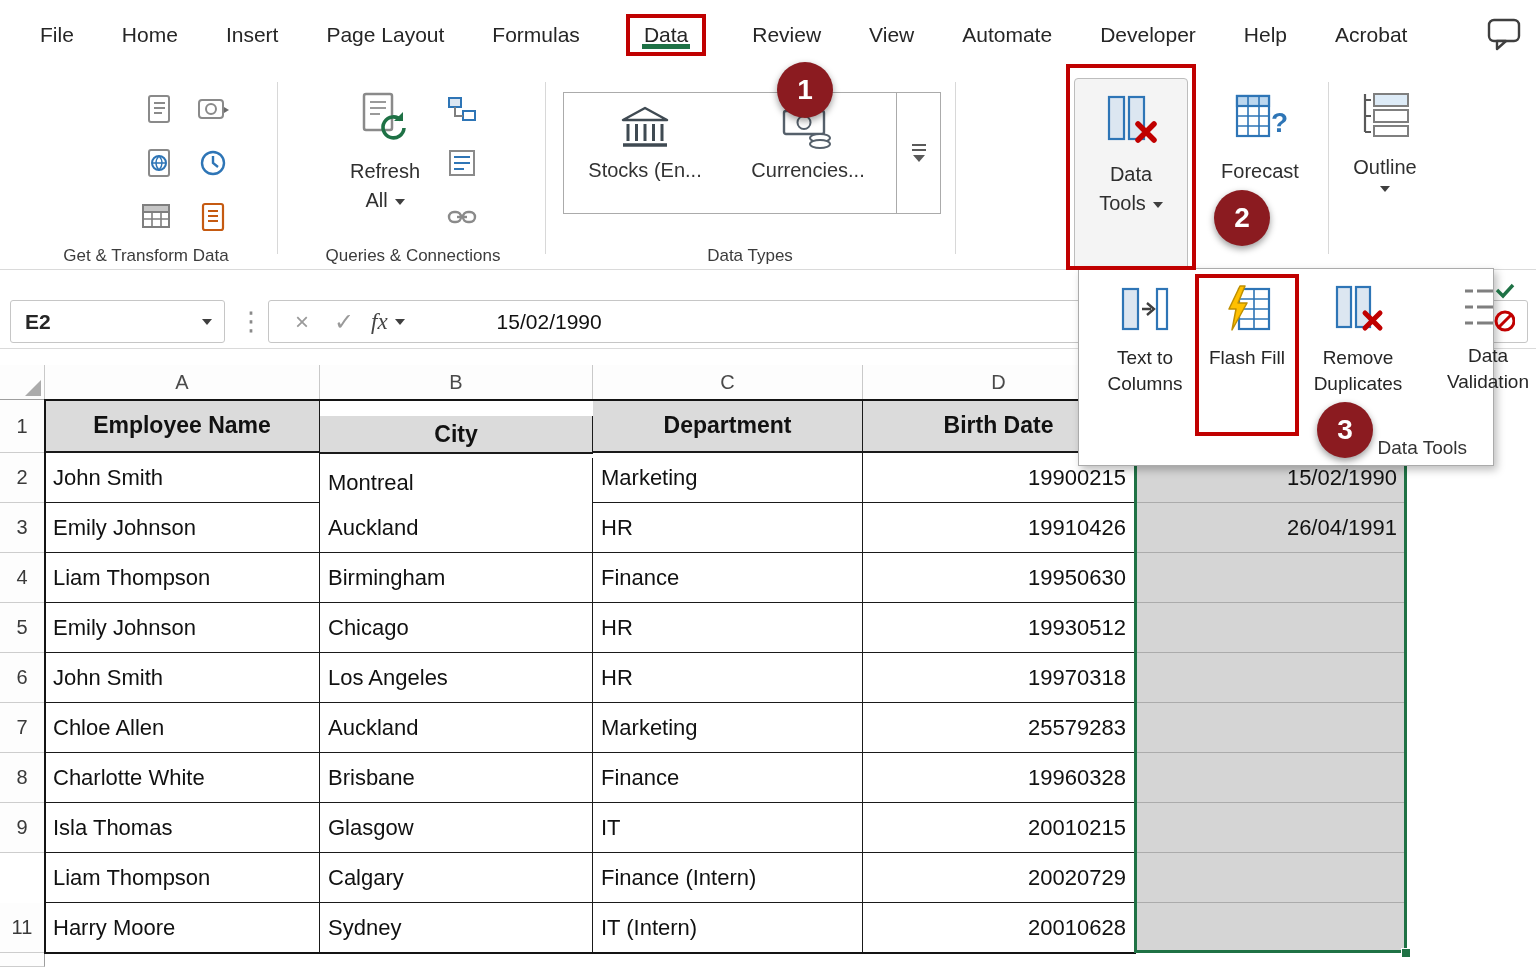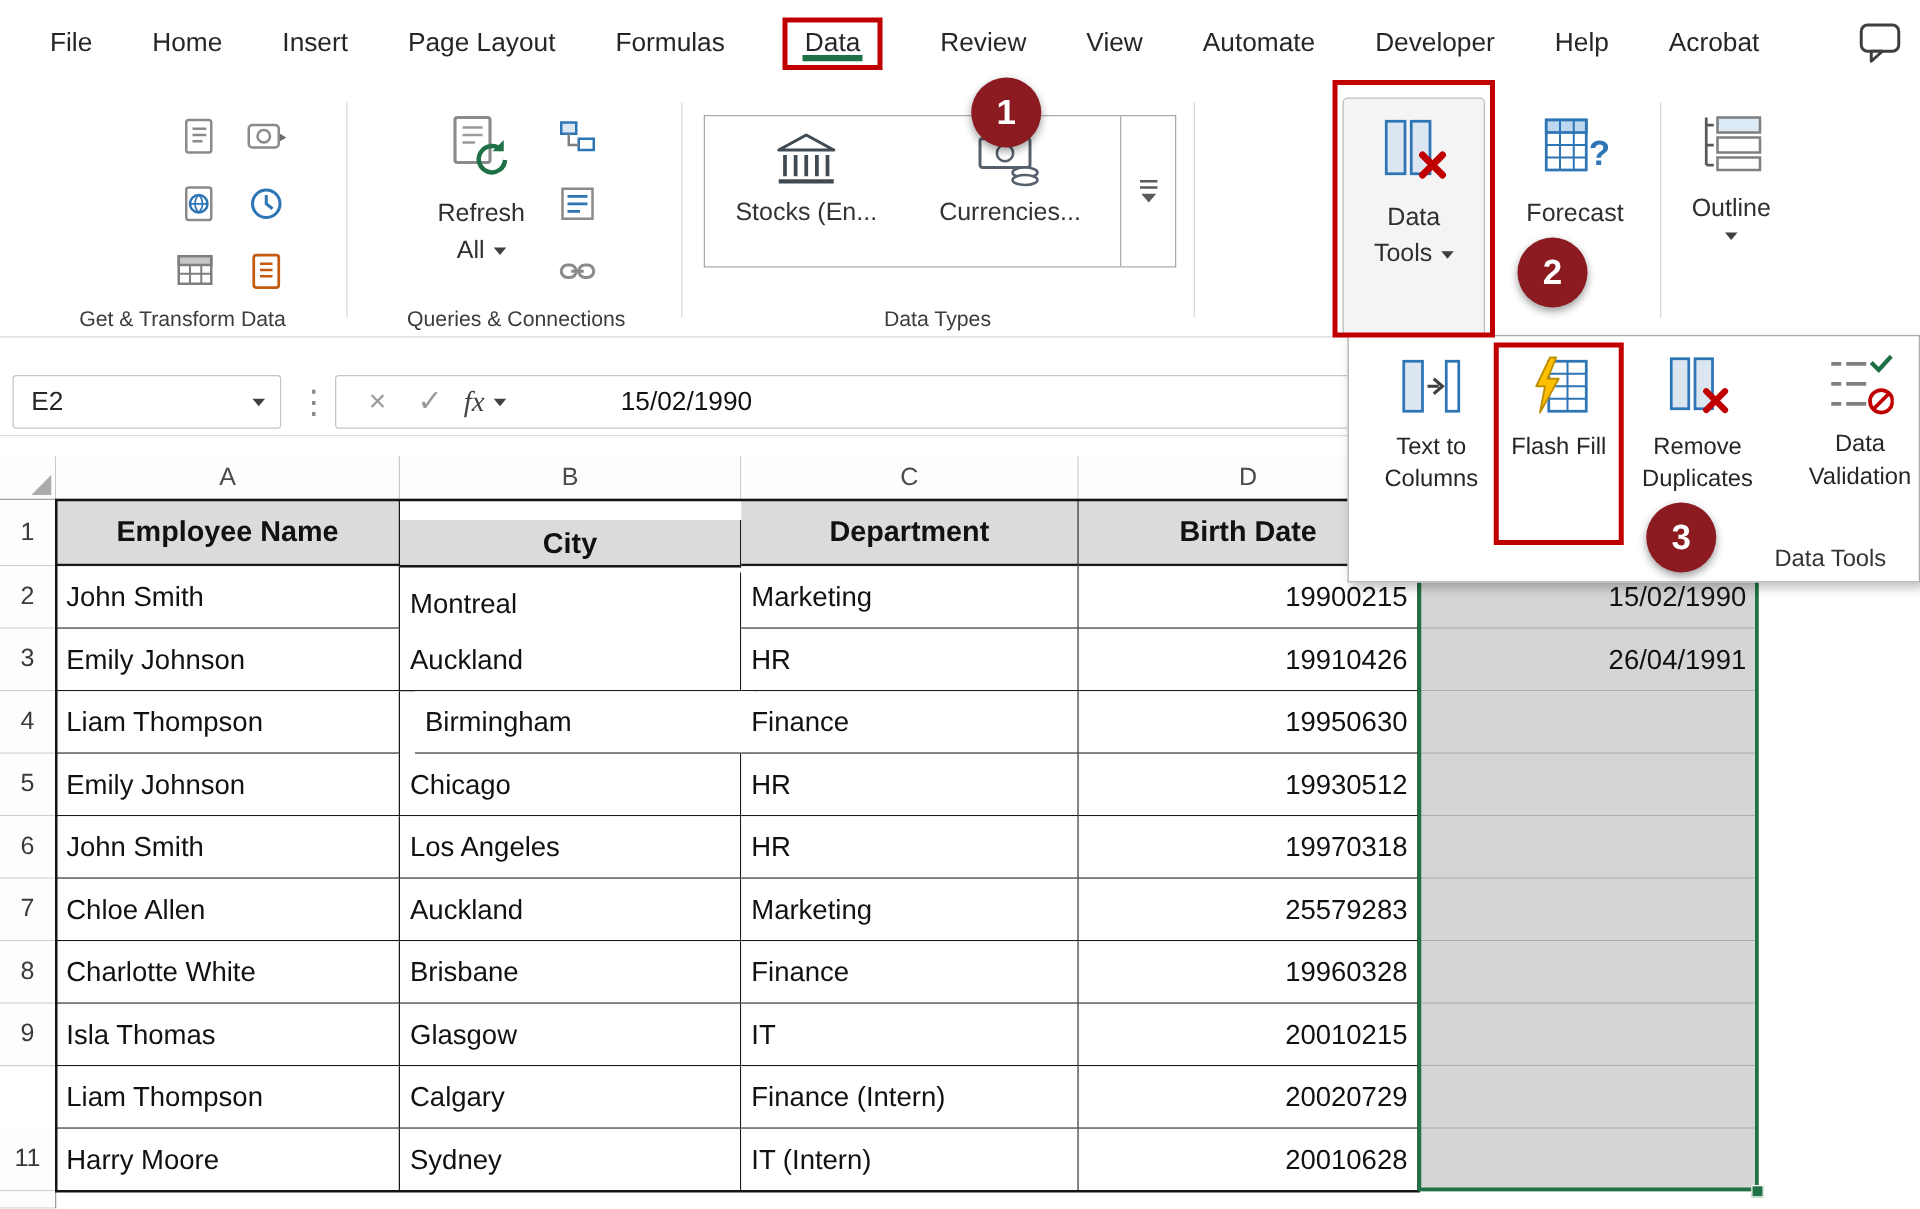--- a/index.html
+++ b/index.html
@@ -38,30 +38,30 @@
     border-left:1px solid #ababab; display:flex; align-items:center; justify-content:center; cursor:pointer; }
   .dt-ribbon-btn { position:absolute; left:1074px; top:8px; width:114px; height:192px;
     background:#f4f4f4; border:1px solid #bdbdbd; border-radius:4px;
     display:flex; flex-direction:column; align-items:center; padding-top:14px; cursor:pointer; }
   .redbox { position:absolute; border:4px solid #C00000; pointer-events:none; z-index:35; }
   .step-circle { position:absolute; width:56px; height:56px; border-radius:50%;
     background:#8B1B20; color:#fff; font-size:28px; font-weight:bold;
     display:flex; align-items:center; justify-content:center;
     box-shadow:0 3px 7px rgba(0,0,0,.4); z-index:40; }
   
-  .dt-panel { position:absolute; left:1078px; top:268px; width:458px; height:198px;
+  .dt-panel { position:absolute; left:1078px; top:268px; width:416px; height:198px;
     background:#fff; border:1px solid #ababab; box-shadow:3px 4px 8px rgba(0,0,0,.25); z-index:30; }
   .dt-item { position:absolute; top:14px; display:flex; flex-direction:column; align-items:center;
     text-align:center; cursor:pointer; }
   .dt-item .dt-label { margin-top:10px; font-size:19px; color:#262626; line-height:1.35; }
   .dt-group-label { position:absolute; right:26px; bottom:6px; font-size:19px; color:#333; }
   
   .namebox { position:absolute; left:10px; top:300px; width:215px; height:43px;
     border:1px solid #c6c6c6; border-radius:3px; display:flex; align-items:center;
-    padding:0 12px 0 14px; font-size:21px; z-index:5; cursor:pointer; }
+    padding:0 12px 0 14px; font-size:21px; z-index:5; cursor:pointer;font-weight:bold; }
   .namebox .nb-val { flex:1; }
   .fb-dots { position:absolute; left:238px; top:306px; font-size:26px; color:#8a8a8a; z-index:5; cursor:pointer; }
   .fb-box { position:absolute; left:268px; top:300px; width:1260px; height:43px;
     border:1px solid #c6c6c6; border-radius:3px; display:flex; align-items:center;
     padding-left:12px; z-index:5; background:#fff; }
   .fb-btn { width:42px; text-align:center; font-size:24px; color:#9a9a9a; cursor:pointer; }
   .fb-fx { font-family:"Liberation Serif", serif; font-style:italic; font-size:23px;
     color:#444; margin-left:6px; cursor:pointer; }
   .fb-value { margin-left:92px; font-size:21px; color:#111; cursor:text; }
   
@@ -299,21 +299,21 @@
       <div class="tcell" style="left: 320px; top: 458px; width: 273px; height: 50px;">Montreal</div>
       <div class="tcell" style="left: 593px; top: 453px; width: 270px; height: 50px;">Marketing</div>
       <div class="tcell num" style="left: 863px; top: 453px; width: 272px; height: 50px;">19900215</div>
       <div class="tcell ecell" style="left: 1135px; top: 453px; width: 270px; height: 50px;">15/02/1990</div>
       <div class="tcell" style="left: 45px; top: 503px; width: 275px; height: 50px;">Emily Johnson</div>
       <div class="tcell" style="left: 320px; top: 503px; width: 273px; height: 50px;">Auckland</div>
       <div class="tcell" style="left: 593px; top: 503px; width: 270px; height: 50px;">HR</div>
       <div class="tcell num" style="left: 863px; top: 503px; width: 272px; height: 50px;">19910426</div>
       <div class="tcell ecell" style="left: 1135px; top: 503px; width: 270px; height: 50px;">26/04/1991</div>
       <div class="tcell" style="left: 45px; top: 553px; width: 275px; height: 50px;">Liam Thompson</div>
-      <div class="tcell" style="left: 320px; top: 553px; width: 273px; height: 50px; margin-left: 12px;">Birmingham</div>
+      <div class="tcell" style="left: 320px; top: 553px; width: 273px; height: 50px;">Birmingham</div>
       <div class="tcell" style="left: 593px; top: 553px; width: 270px; height: 50px;">Finance</div>
       <div class="tcell num" style="left: 863px; top: 553px; width: 272px; height: 50px;">19950630</div>
       <div class="tcell ecell" style="left: 1135px; top: 553px; width: 270px; height: 50px;"></div>
       <div class="tcell" style="left: 45px; top: 603px; width: 275px; height: 50px;">Emily Johnson</div>
       <div class="tcell" style="left: 320px; top: 603px; width: 273px; height: 50px;">Chicago</div>
       <div class="tcell" style="left: 593px; top: 603px; width: 270px; height: 50px;">HR</div>
       <div class="tcell num" style="left: 863px; top: 603px; width: 272px; height: 50px;">19930512</div>
       <div class="tcell ecell" style="left: 1135px; top: 603px; width: 270px; height: 50px;"></div>
       <div class="tcell" style="left: 45px; top: 653px; width: 275px; height: 50px;">John Smith</div>
       <div class="tcell" style="left: 320px; top: 653px; width: 273px; height: 50px;">Los Angeles</div>

